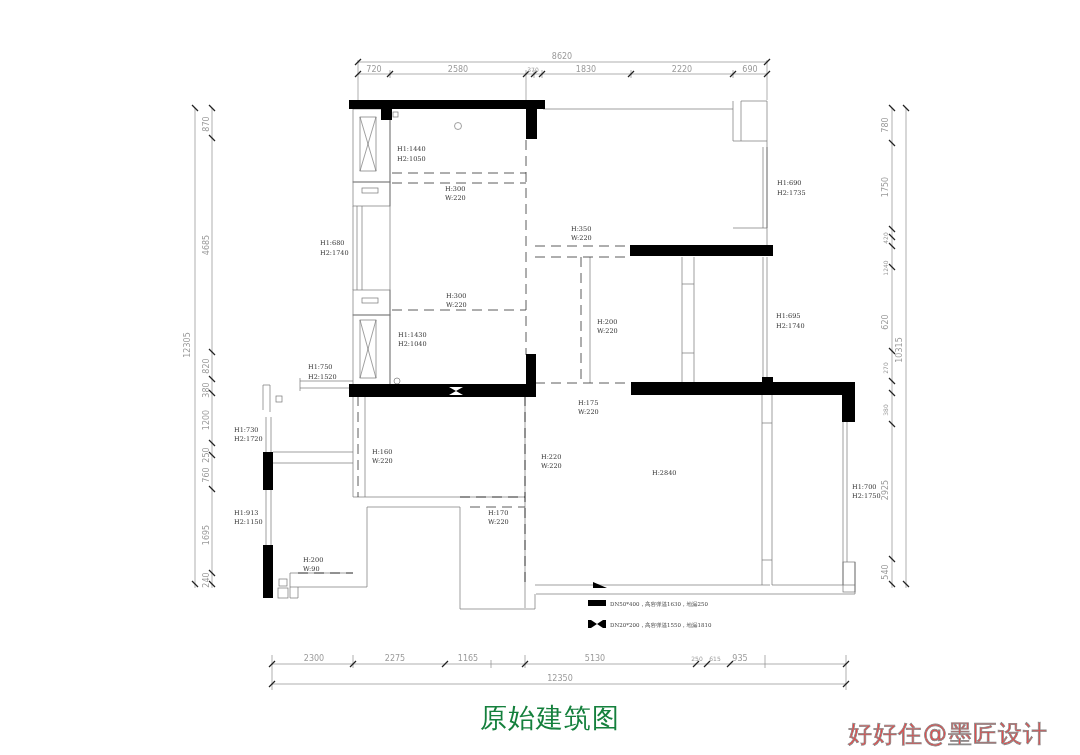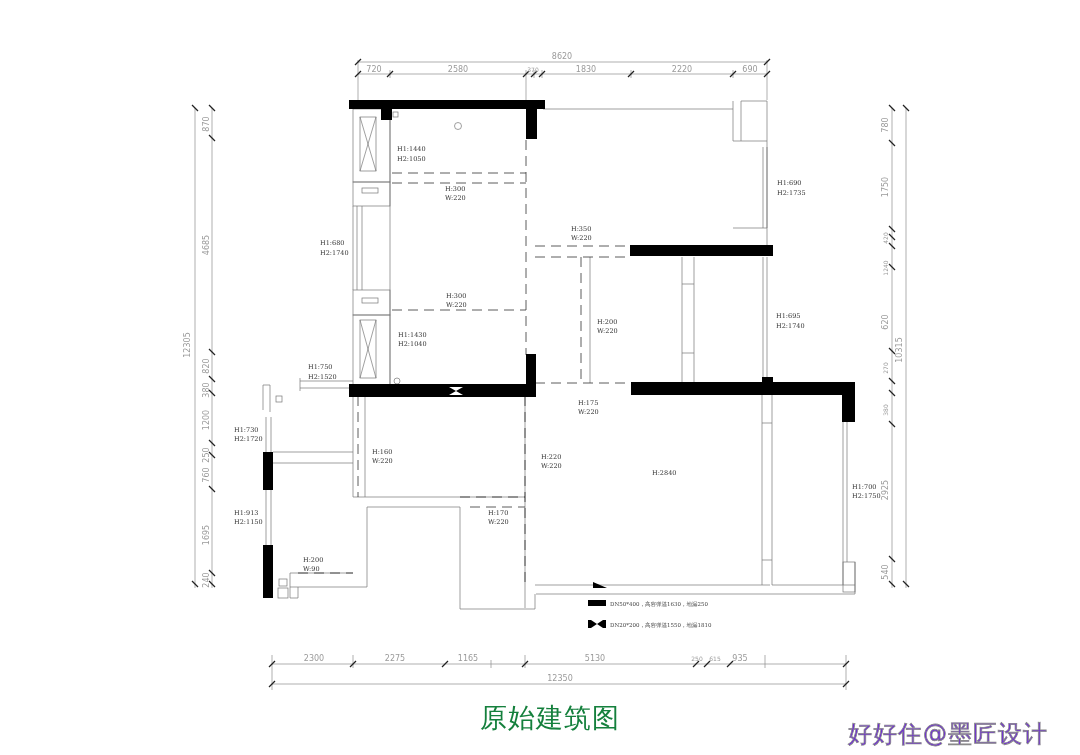--- a/index.html
+++ b/index.html
@@ -2,21 +2,21 @@
 <html><head>
 <meta charset="utf-8">
 <style>
   html,body{margin:0;padding:0;background:#ffffff;}
   body{width:1080px;height:755px;position:relative;overflow:hidden;font-family:"DejaVu Sans",sans-serif;}
   #plan{position:absolute;left:0;top:0;width:1080px;height:755px;}
   .dim{font-family:"DejaVu Sans",sans-serif;font-size:8px;fill:#9a9a9a;}
   .ann{font-family:"DejaVu Serif",serif;font-size:6.5px;fill:#333;}
   .leg{font-family:"DejaVu Serif",serif;font-size:5.5px;fill:#444;}
   .title{position:absolute;left:480px;top:700px;font-family:Liberation Serif, serif;font-size:27px;color:#15803d;letter-spacing:1px;}
-  .watermark{position:absolute;left:848px;top:718px;font-family:"DejaVu Sans",sans-serif;font-size:24px;color:#6d28d9;-webkit-text-stroke:0.8px #8a8a8a;letter-spacing:1px;}
+  .watermark{position:absolute;left:848px;top:718px;font-family:"DejaVu Sans",sans-serif;font-size:24px;color:#ef4444;-webkit-text-stroke:0.8px #8a8a8a;letter-spacing:1px;}
 </style>
 </head>
 <body>
 
 <svg id="plan" viewBox="0 0 1080 755" xmlns="http://www.w3.org/2000/svg">
 
   <g stroke="#8c8c8c" stroke-width="0.7">
     <line x1="358" y1="62" x2="767" y2="62"></line>
     <line x1="358" y1="74" x2="767" y2="74"></line>
     <line x1="358" y1="60" x2="358" y2="100"></line>

